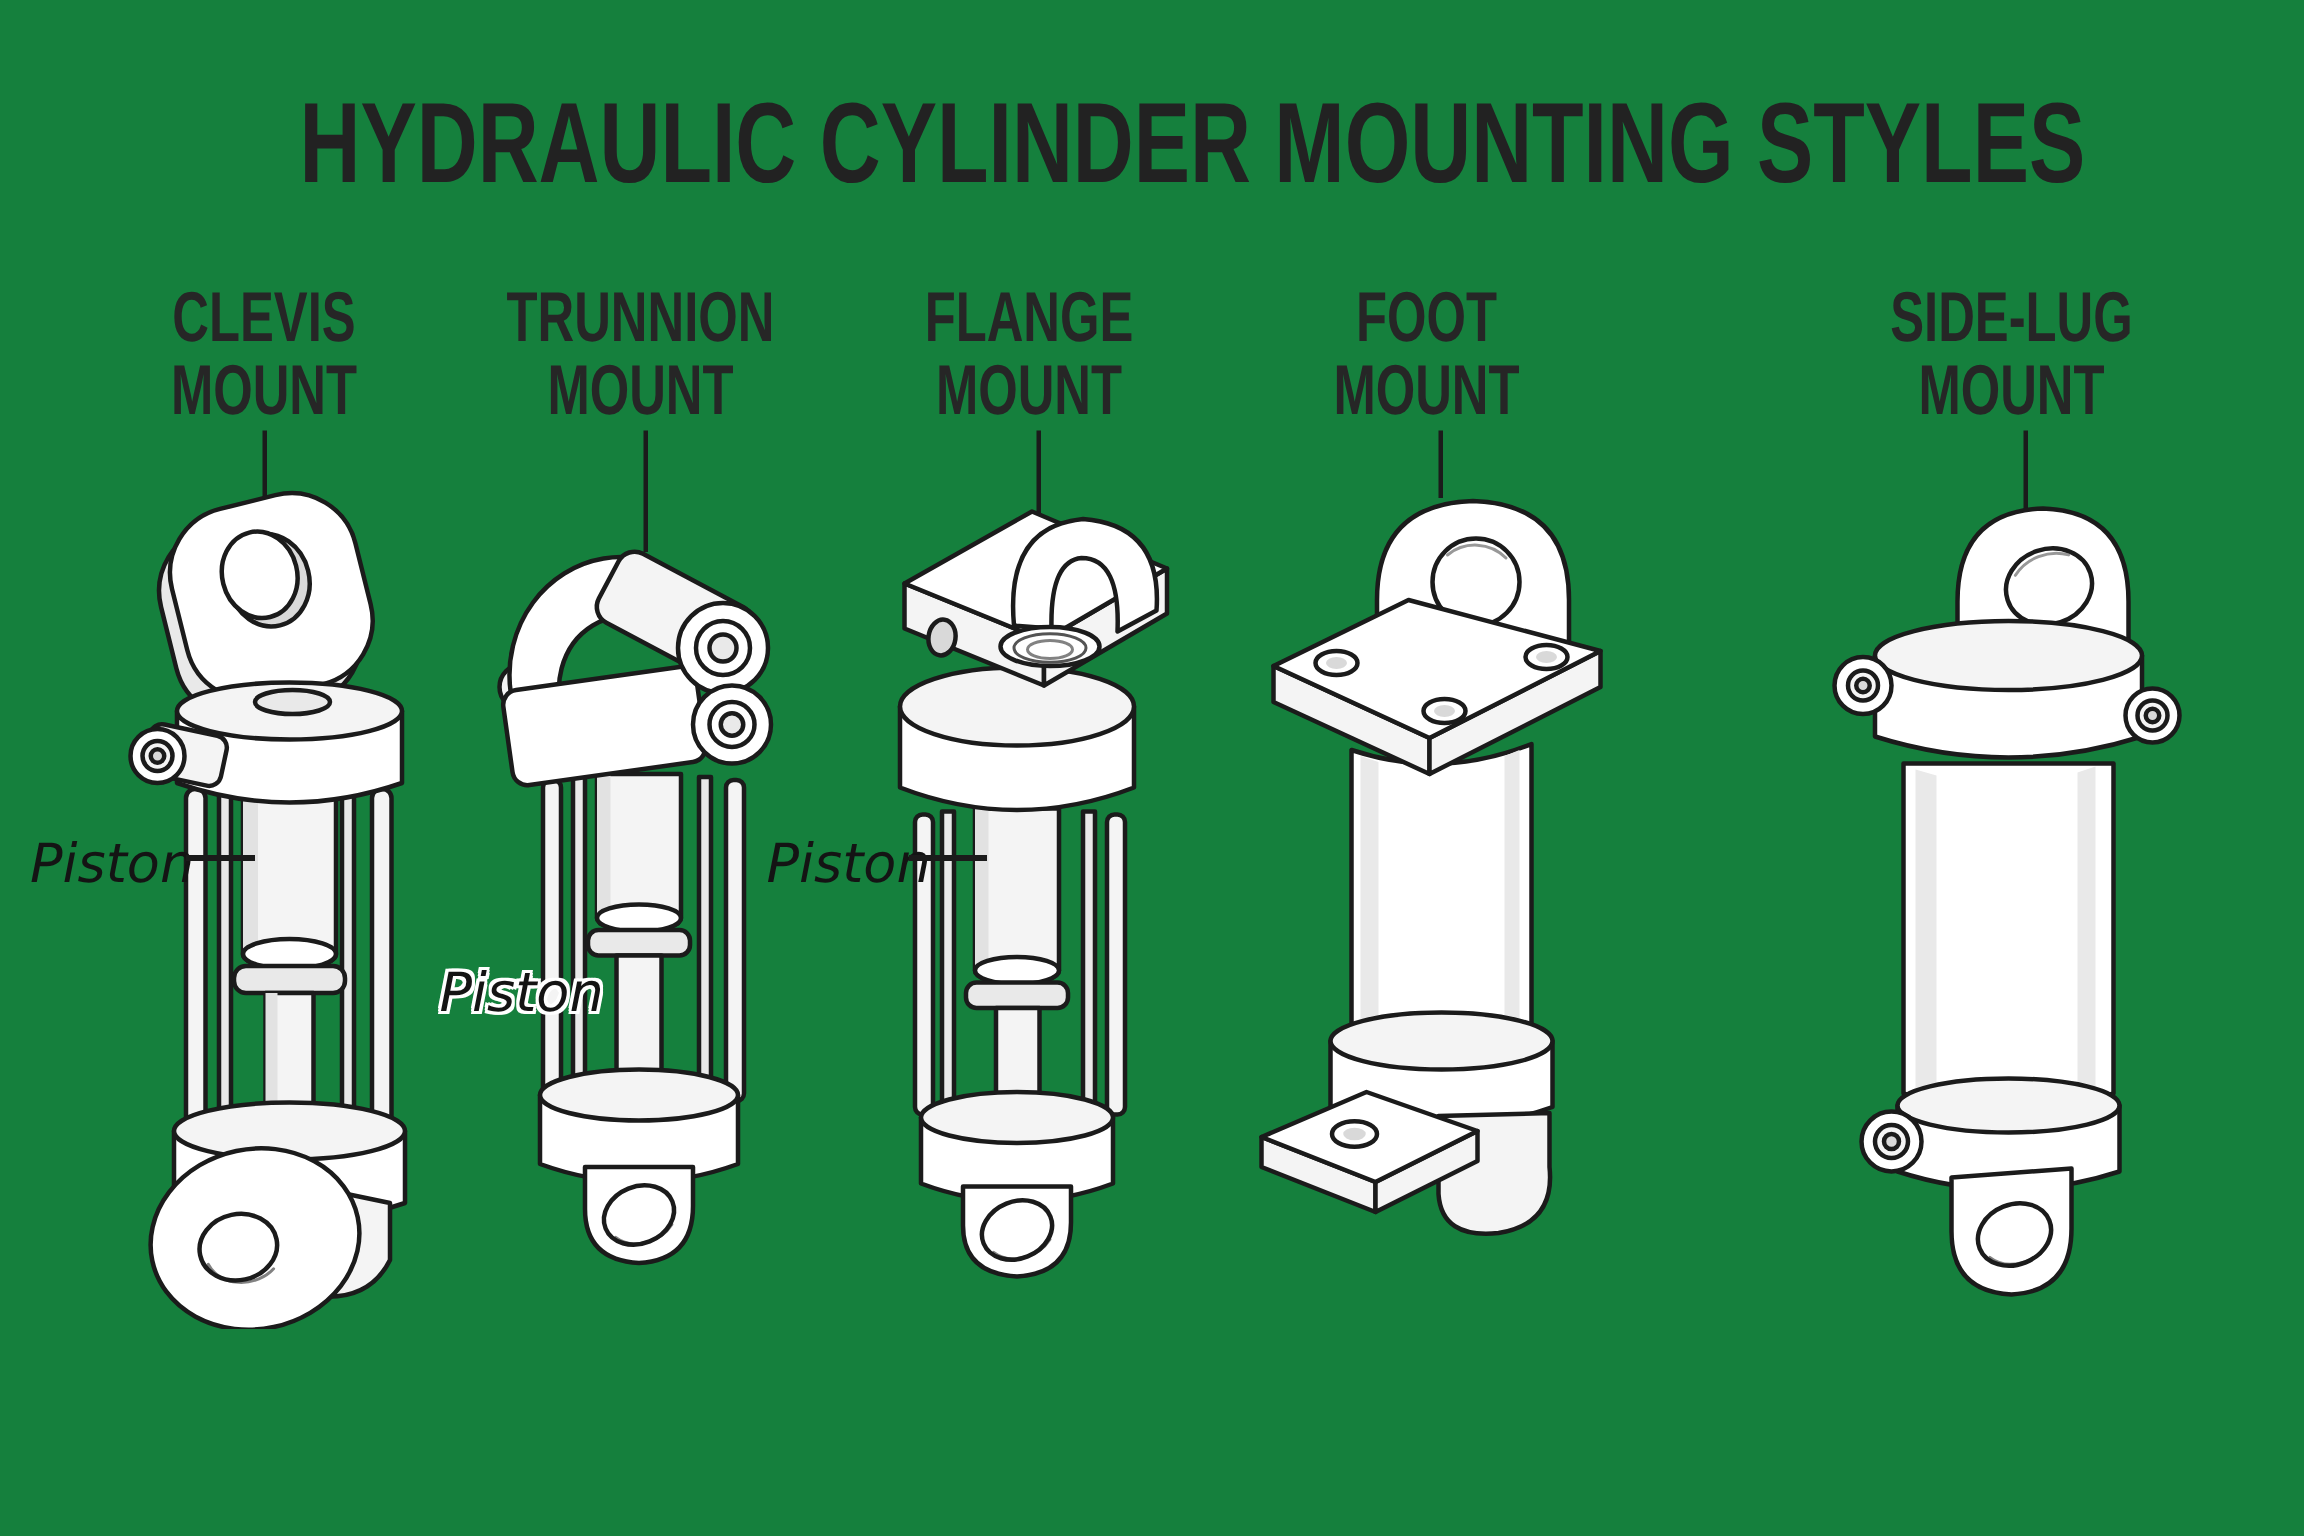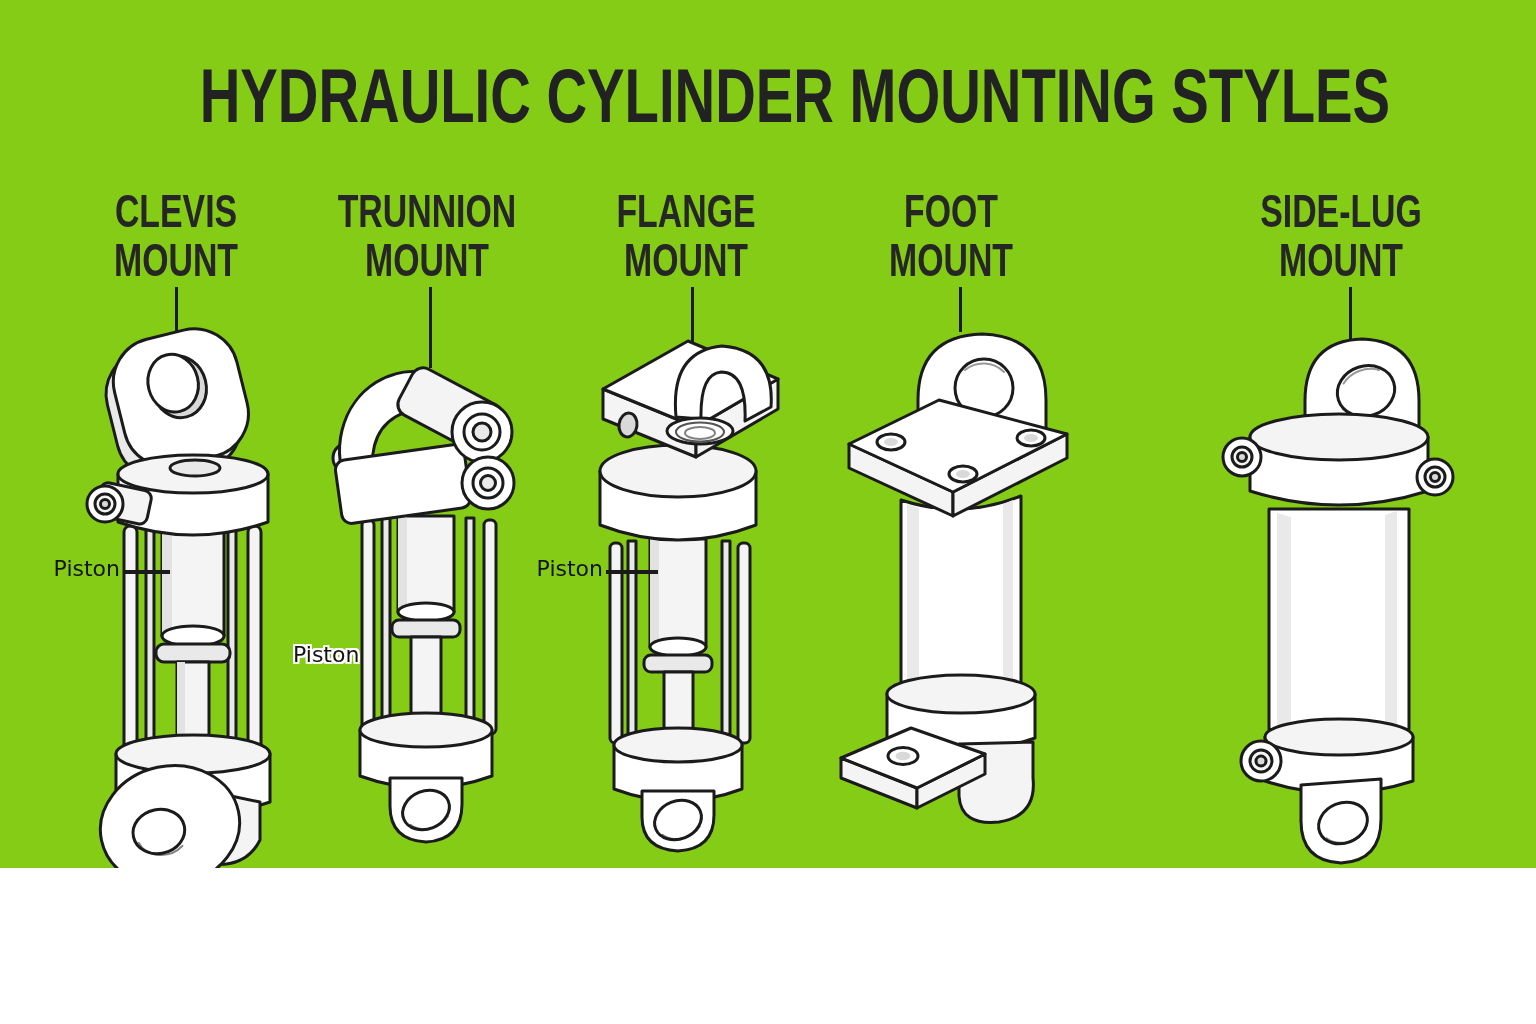--- a/index.html
+++ b/index.html
@@ -1,26 +1,26 @@
 <!DOCTYPE html>
 <html><head>
 <meta charset="utf-8">
 <style>
   html,body{margin:0;padding:0;background:#ffffff;}
-  .canvas{position:relative;width:1536px;height:868px;background:#84cc16;overflow:hidden;
+  .canvas{position:relative;width:1536px;height:1024px;background:#15803d;overflow:hidden;
           font-family:"Liberation Sans",sans-serif;}
   .title{position:absolute;left:0;right:0;top:58px;text-align:center;margin:0;
          font-size:76px;font-weight:bold;color:#222;letter-spacing:0px;line-height:1;
          transform:scaleX(.74);transform-origin:50% 50%;white-space:nowrap;}
   .fig-label{position:absolute;width:300px;text-align:center;top:186px;
              font-size:47px;font-weight:bold;color:#262626;line-height:49px;
              transform:scaleX(.72);transform-origin:50% 50%;}
   .vleader{position:absolute;width:3px;background:#1b1b1b;top:287px;}
   .hleader{position:absolute;height:4px;background:#1b1b1b;}
-  .piston{position:absolute;font-family:"DejaVu Sans",sans-serif;font-size:22px;color:#141414;}
+  .piston{position:absolute;font-family:"DejaVu Sans",sans-serif;font-size:36px;color:#141414;font-style:italic;}
   .halo{text-shadow:2px 0 0 #fff,-2px 0 0 #fff,0 2px 0 #fff,0 -2px 0 #fff,
         2px 2px 0 #fff,-2px -2px 0 #fff,2px -2px 0 #fff,-2px 2px 0 #fff;}
   .fig{position:absolute;}
   svg .s{stroke:#1b1b1b;stroke-width:3;stroke-linejoin:round;stroke-linecap:round;}
   svg .s2{stroke:#1b1b1b;stroke-width:2;stroke-linejoin:round;stroke-linecap:round;}
   svg .f0{fill:#ffffff;} svg .f1{fill:#f4f4f4;} svg .f2{fill:#e9e9e9;} svg .f3{fill:#d9d9d9;}
   svg .nf{fill:none;}
 </style>
 </head>
 <body>

